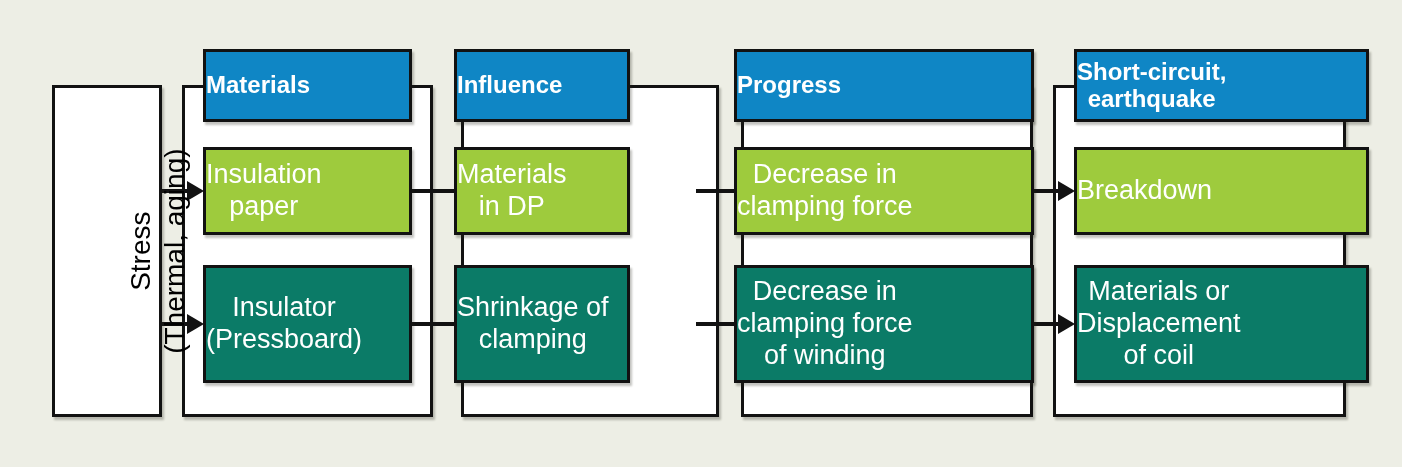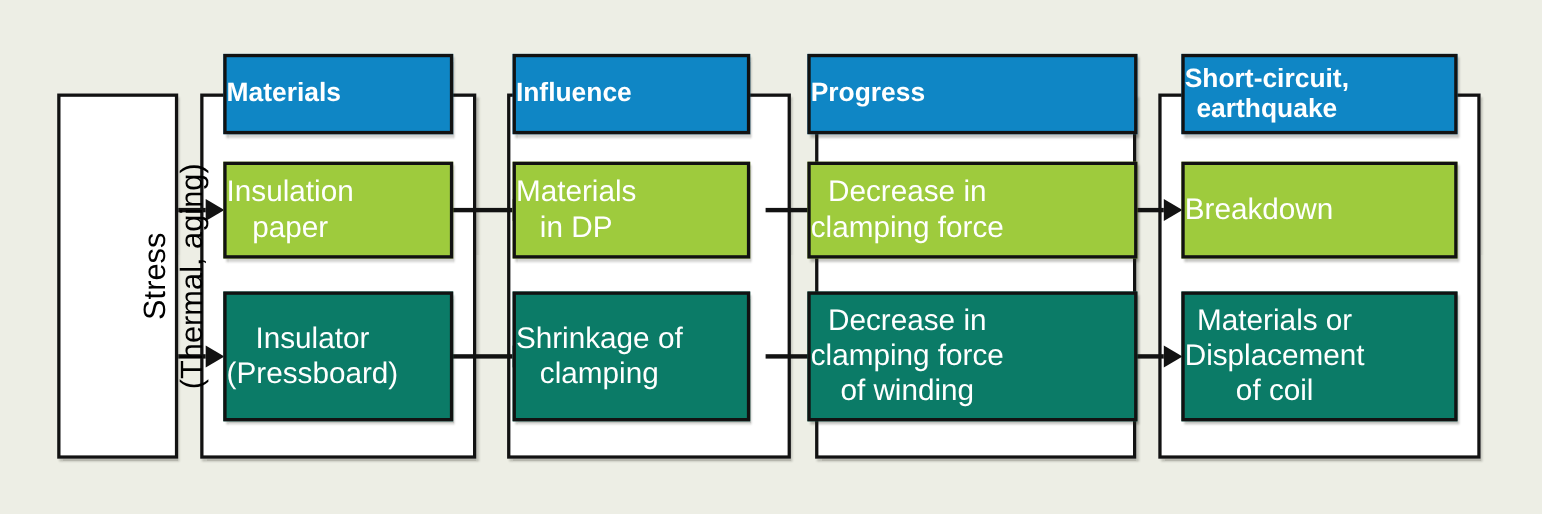--- a/index.html
+++ b/index.html
@@ -60,23 +60,23 @@
   }
   .cell span{
     white-space:pre-line;text-align:center;
     color:#fff;font-weight:400;
     font-size:27px;line-height:1.18;
   }
   .green{top:147px;height:88px;background:var(--green);}
   .teal{top:265px;height:118px;background:var(--teal);}
 
   .c1{left:203px;width:209px}
-  .c2{left:466px;width:216px}
+  .c2{left:454px;width:176px}
   .c3{left:734px;width:300px}
-  .c4{left:1074px;width:251px}
+  .c4{left:1074px;width:295px}
 
   .arrow{
     position:absolute;height:4px;background:var(--ink);
   }
   .arrow::after{
     content:"";
     position:absolute;right:-17px;top:-8px;
     width:0;height:0;
     border-left:17px solid var(--ink);
     border-top:10px solid transparent;

